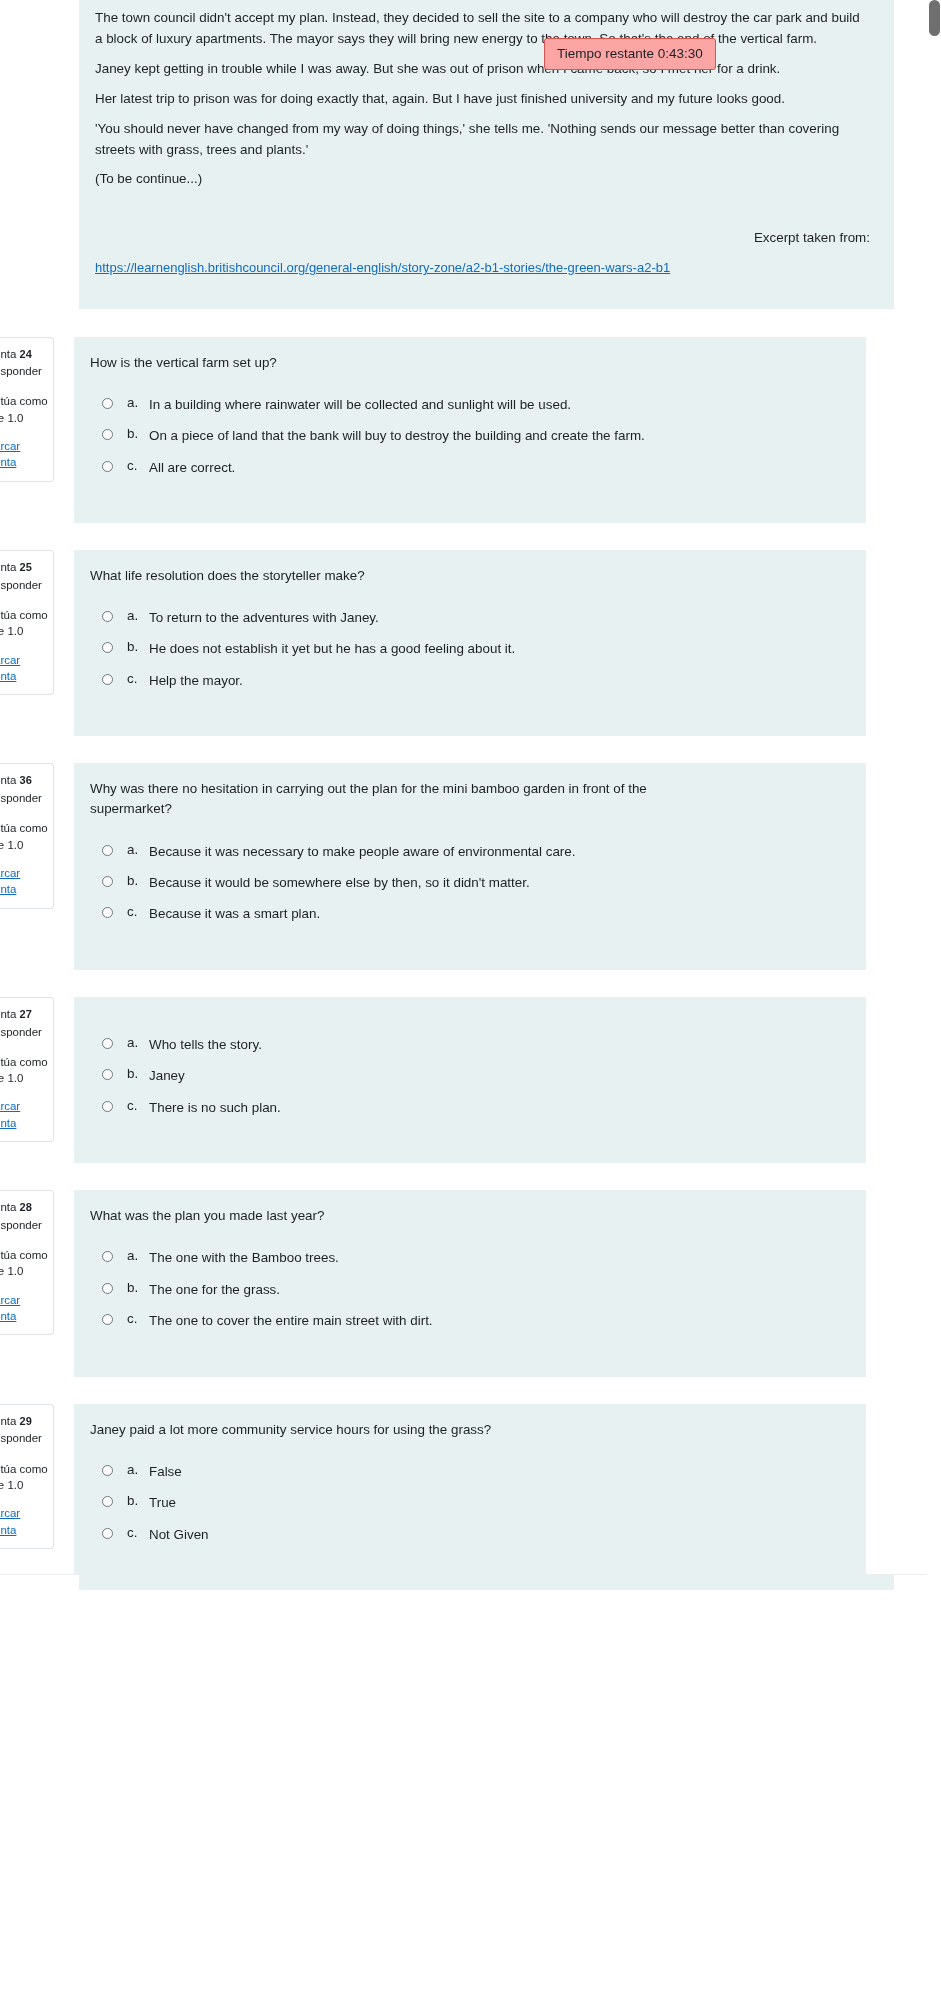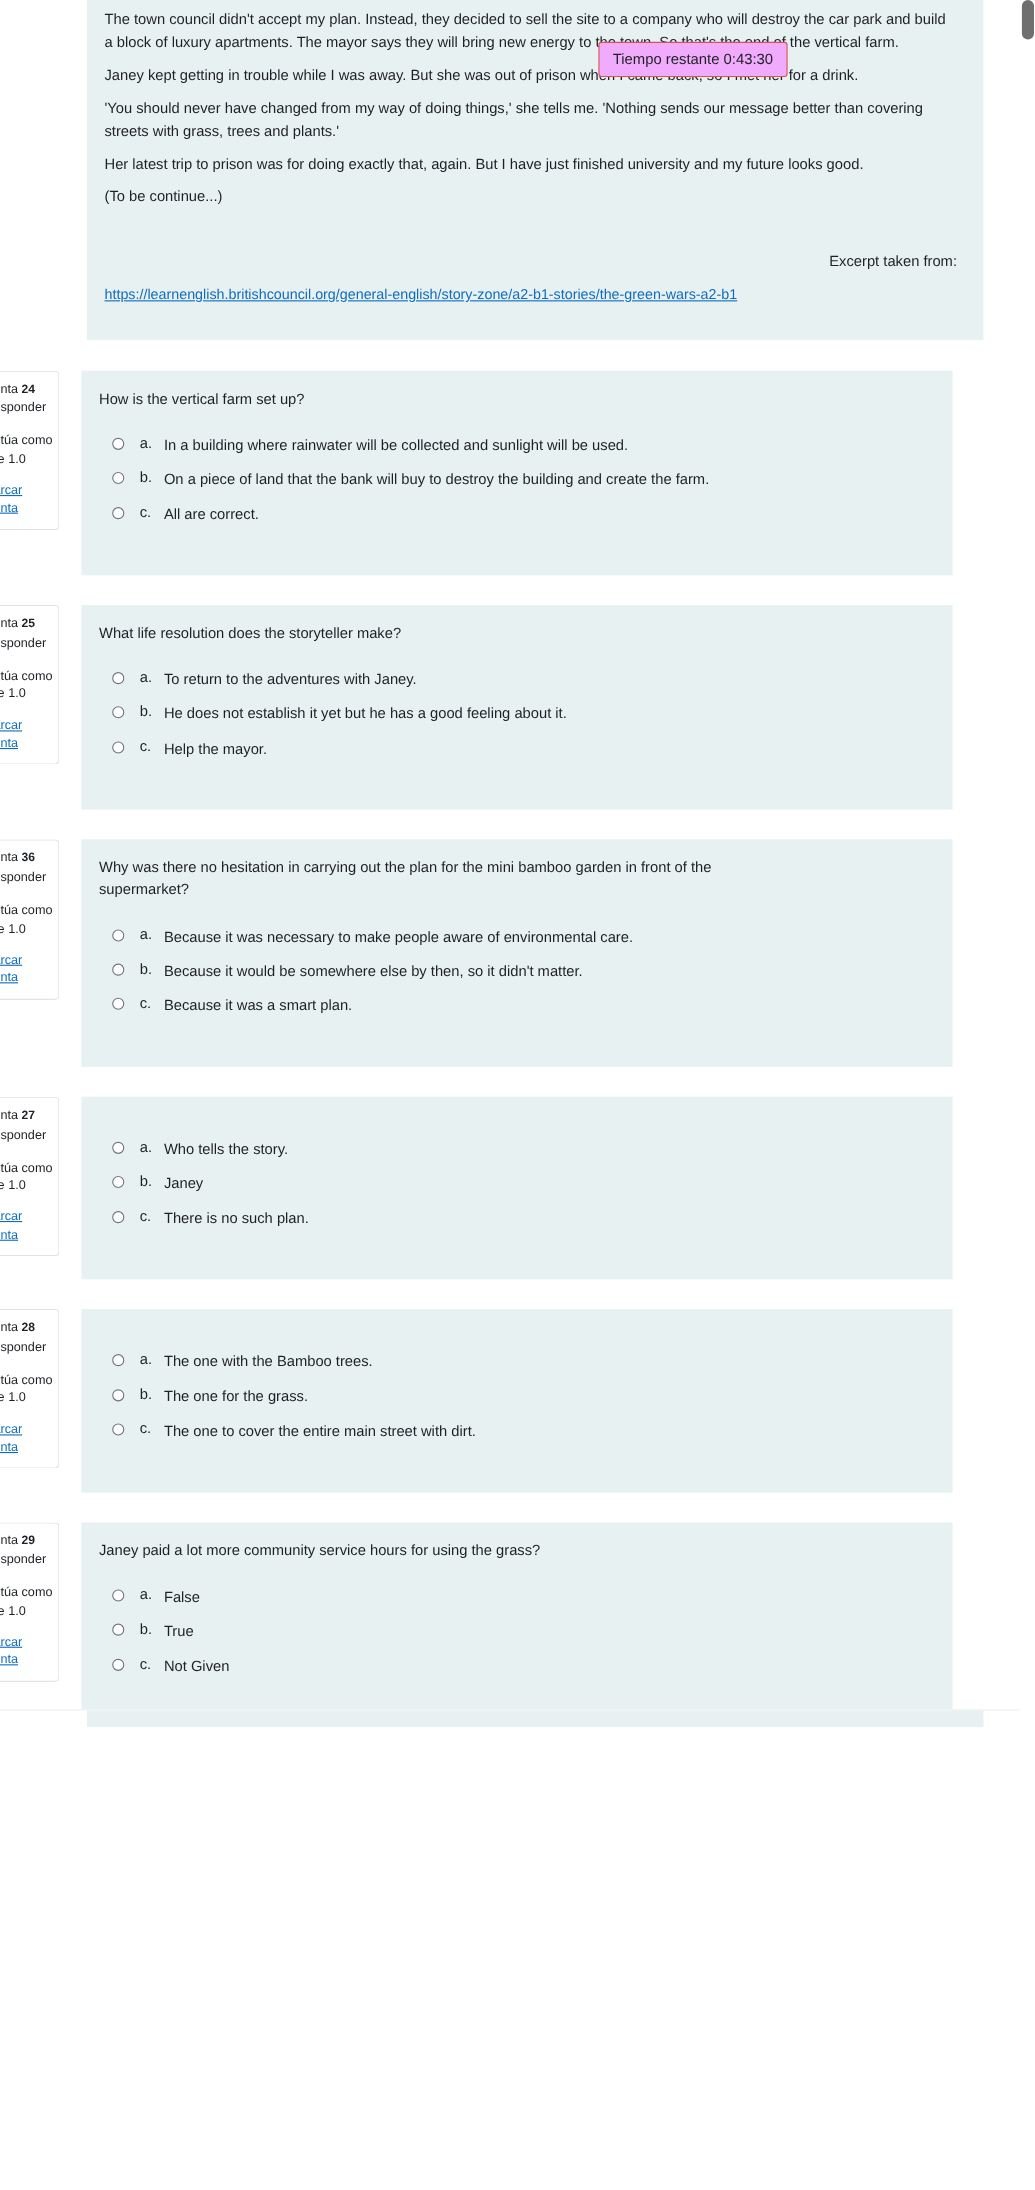--- a/index.html
+++ b/index.html
@@ -143,21 +143,21 @@
     font-size: 13.4px;
     color: #1d2125;
     line-height: 1.45;
   }
 
   
   .timer {
     position: absolute;
     top: 38px;
     left: 544px;
-    background: #f0abfc;
+    background: #fca5a5;
     border: 1px solid #d9534f;
     border-radius: 3px;
     padding: 7px 12px 8px 12px;
     font-size: 13.5px;
     color: #1d2125;
     z-index: 50;
     white-space: nowrap;
   }
 
   
@@ -201,22 +201,22 @@
   }
 </style>
 </head>
 <body>
 
 <div class="page">
 
   <div class="passage">
     <p>The town council didn't accept my plan. Instead, they decided to sell the site to a company who will destroy the car park and build a block of luxury apartments. The mayor says they will bring new energy to the town. So that's the end of the vertical farm.</p>
     <p>Janey kept getting in trouble while I was away. But she was out of prison when I came back, so I met her for a drink.</p>
+    <p>Her latest trip to prison was for doing exactly that, again. But I have just finished university and my future looks good.</p>
     <p>'You should never have changed from my way of doing things,' she tells me. 'Nothing sends our message better than covering streets with grass, trees and plants.'</p>
-    <p>Her latest trip to prison was for doing exactly that, again. But I have just finished university and my future looks good.</p>
     <p>(To be continue...)</p>
     <p class="spacer-top">Excerpt taken from:</p>
     <a class="source-link">https://learnenglish.britishcouncil.org/general-english/story-zone/a2-b1-stories/the-green-wars-a2-b1</a>
   </div>
 
   <div class="qbox">
     <div class="qinfo">
       <div class="qnum"><span>unta</span> <b>24</b></div>
       <div class="qstate">esponder</div>
       <div class="qmarks">
@@ -361,20 +361,21 @@
       <div class="qmarks">
         <div>ntúa como</div>
         <div>re 1.0</div>
       </div>
       <div class="qflag">
         <a>arcar</a>
         <a>unta</a>
       </div>
     </div>
     <div class="qcontent">
+      <p class="qtext">What was the plan you made last year?</p>
       <div class="answers">
         <div class="answer-row">
           <span class="radio"></span>
           <span class="answer-letter">a.</span>
           <span class="answer-text">The one with the Bamboo trees.</span>
         </div>
         <div class="answer-row">
           <span class="radio"></span>
           <span class="answer-letter">b.</span>
           <span class="answer-text">The one for the grass.</span>

